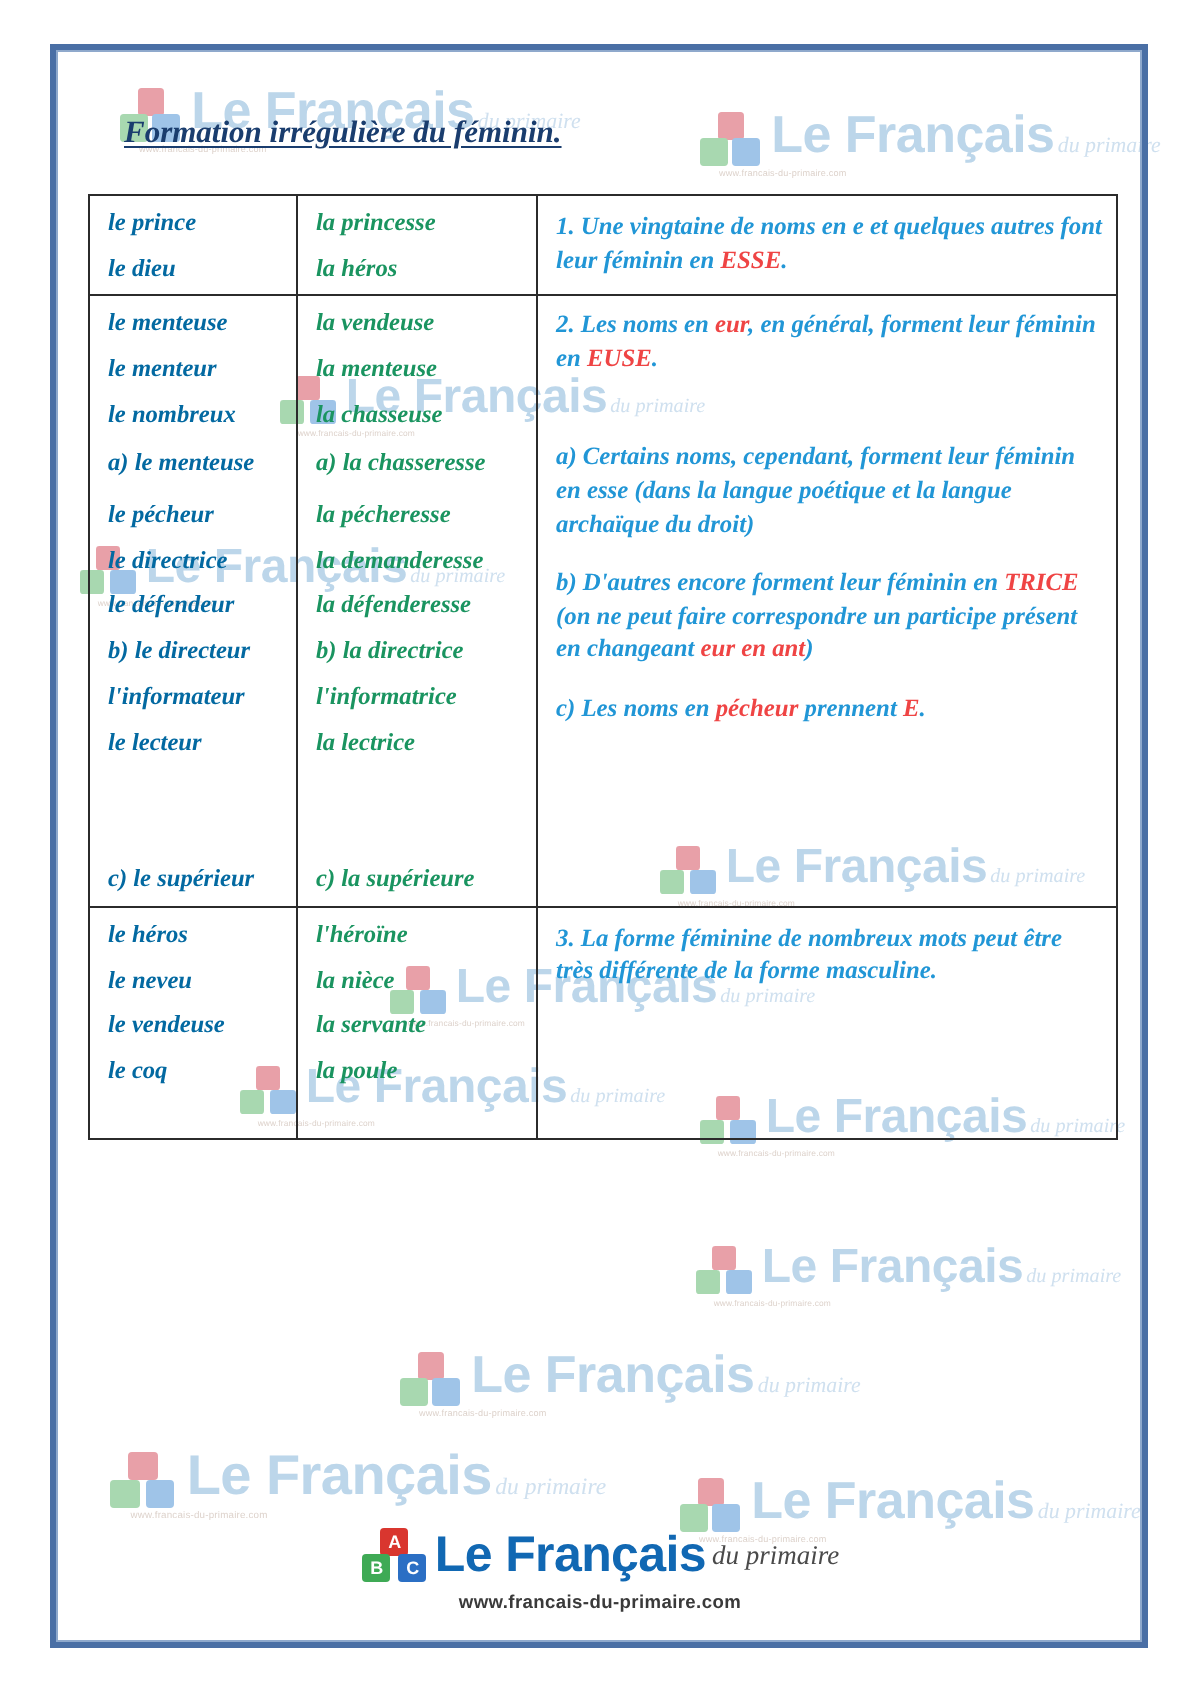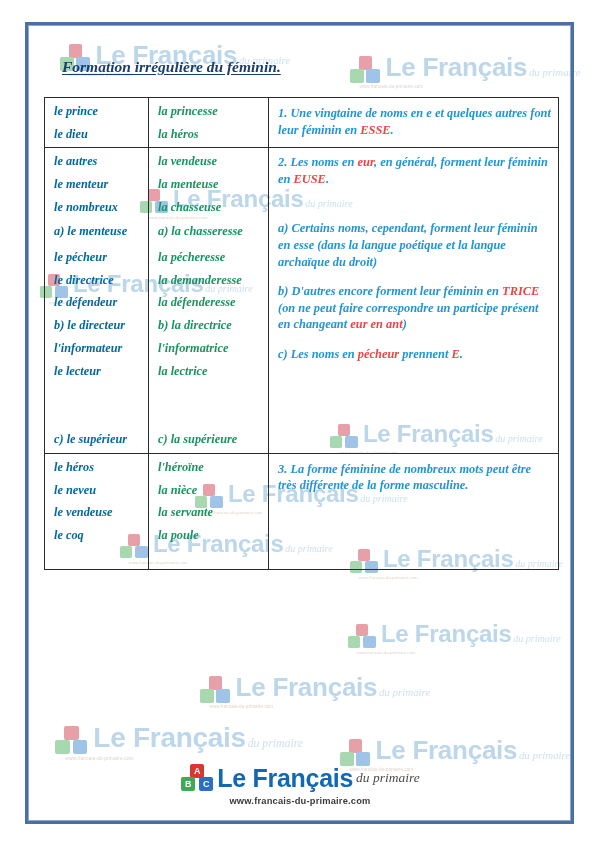--- a/index.html
+++ b/index.html
@@ -284,21 +284,21 @@
             <div class="rule">
               <span>1. Une vingtaine de noms en  e et quelques autres font leur féminin en </span><span class="hl">ESSE</span><span>.</span>
             </div>
           </div>
         </td>
       </tr>
 
       <tr>
         <td class="col-masc">
           <div class="cell-pad">
-            <div class="word masc">le autres</div>
+            <div class="word masc">le menteuse</div>
             <div class="word masc">le menteur</div>
             <div class="word masc">le nombreux</div>
             <div class="word masc two-line">a)  le menteuse</div>
             <div class="word masc">le pécheur</div>
             <div class="word masc">le directrice</div>
             <div class="word masc">le défendeur</div>
             <div class="word masc">b) le directeur</div>
             <div class="word masc">l'informateur</div>
             <div class="word masc">le lecteur</div>
             <div class="spacer-gap"></div>

